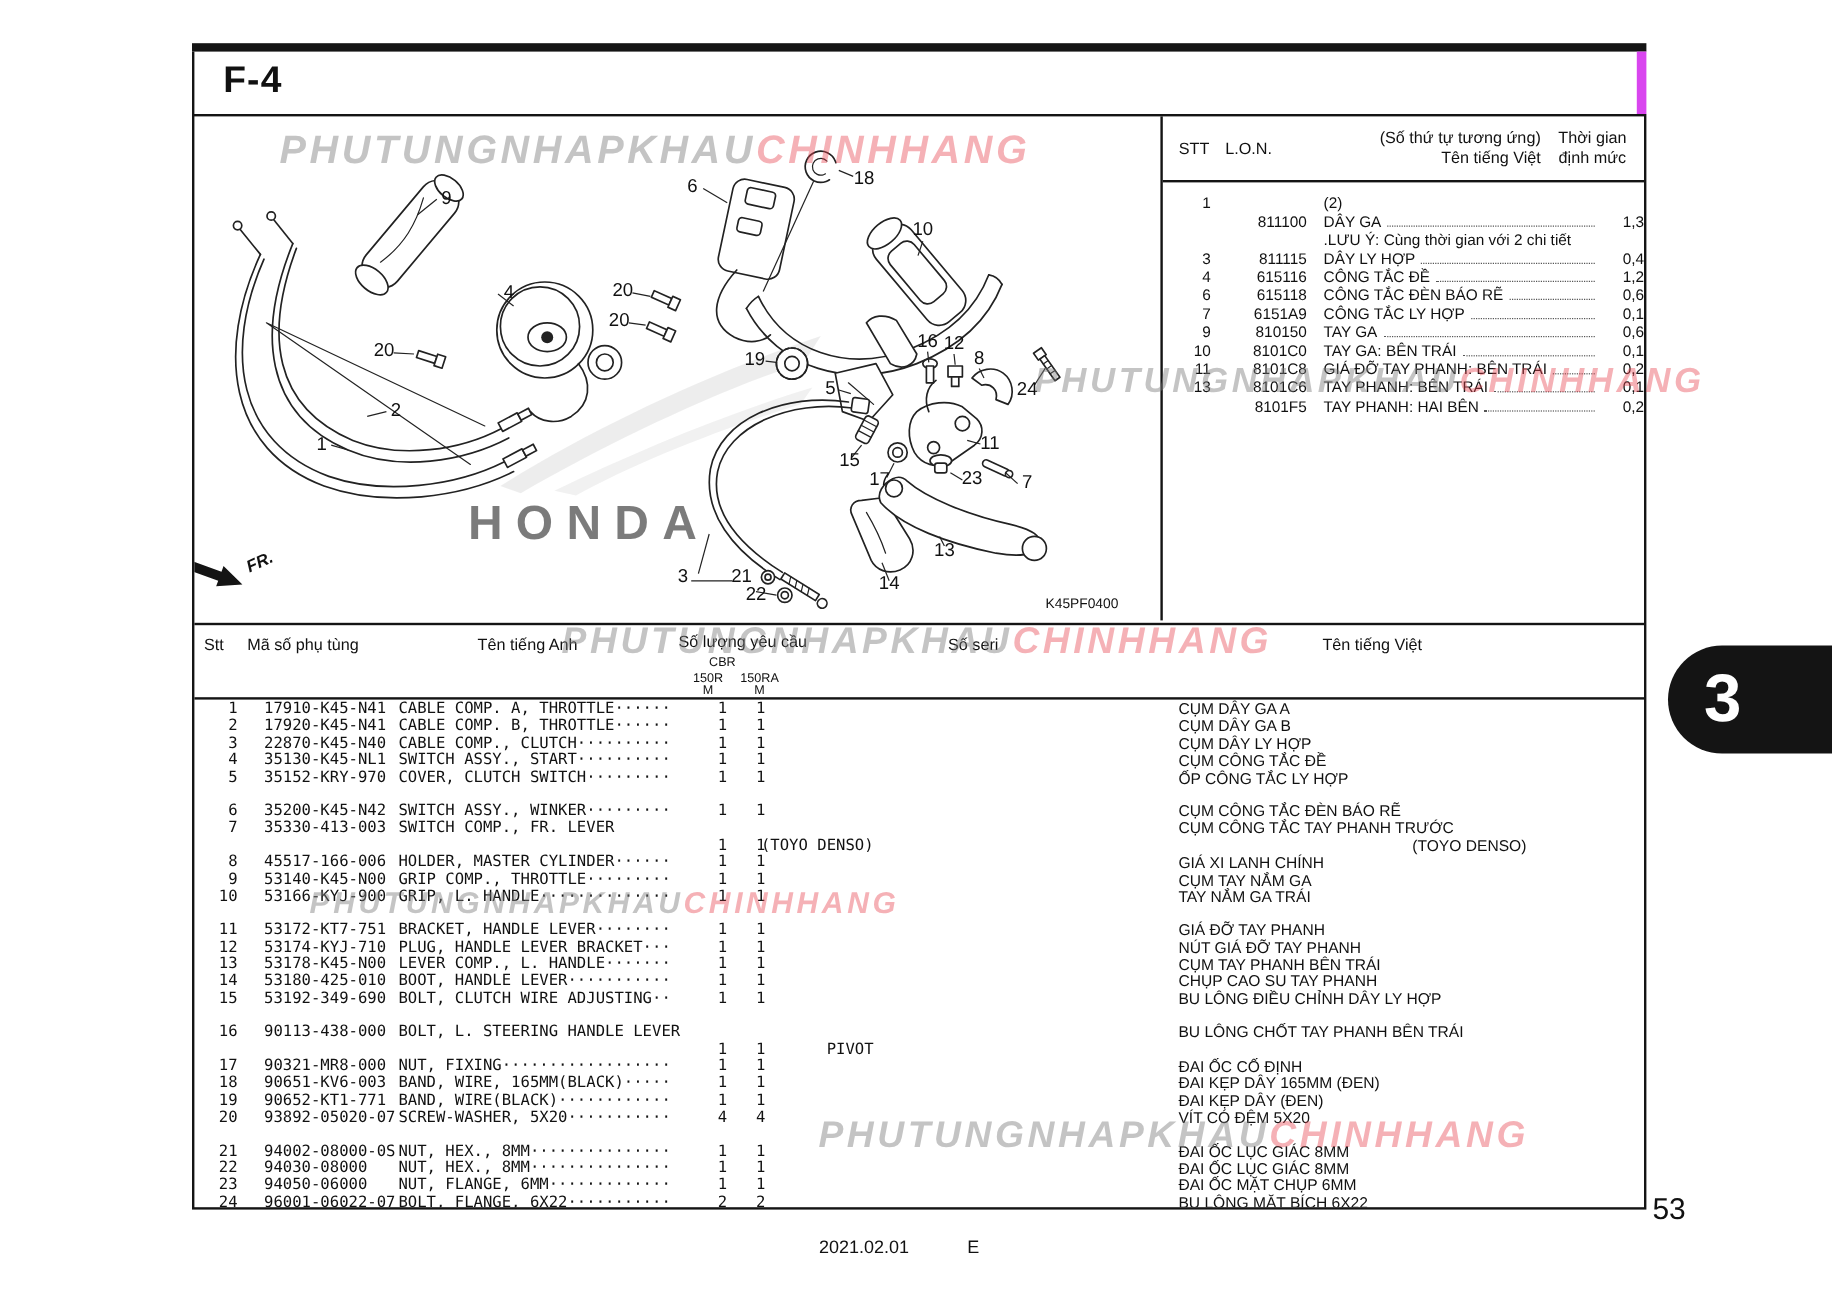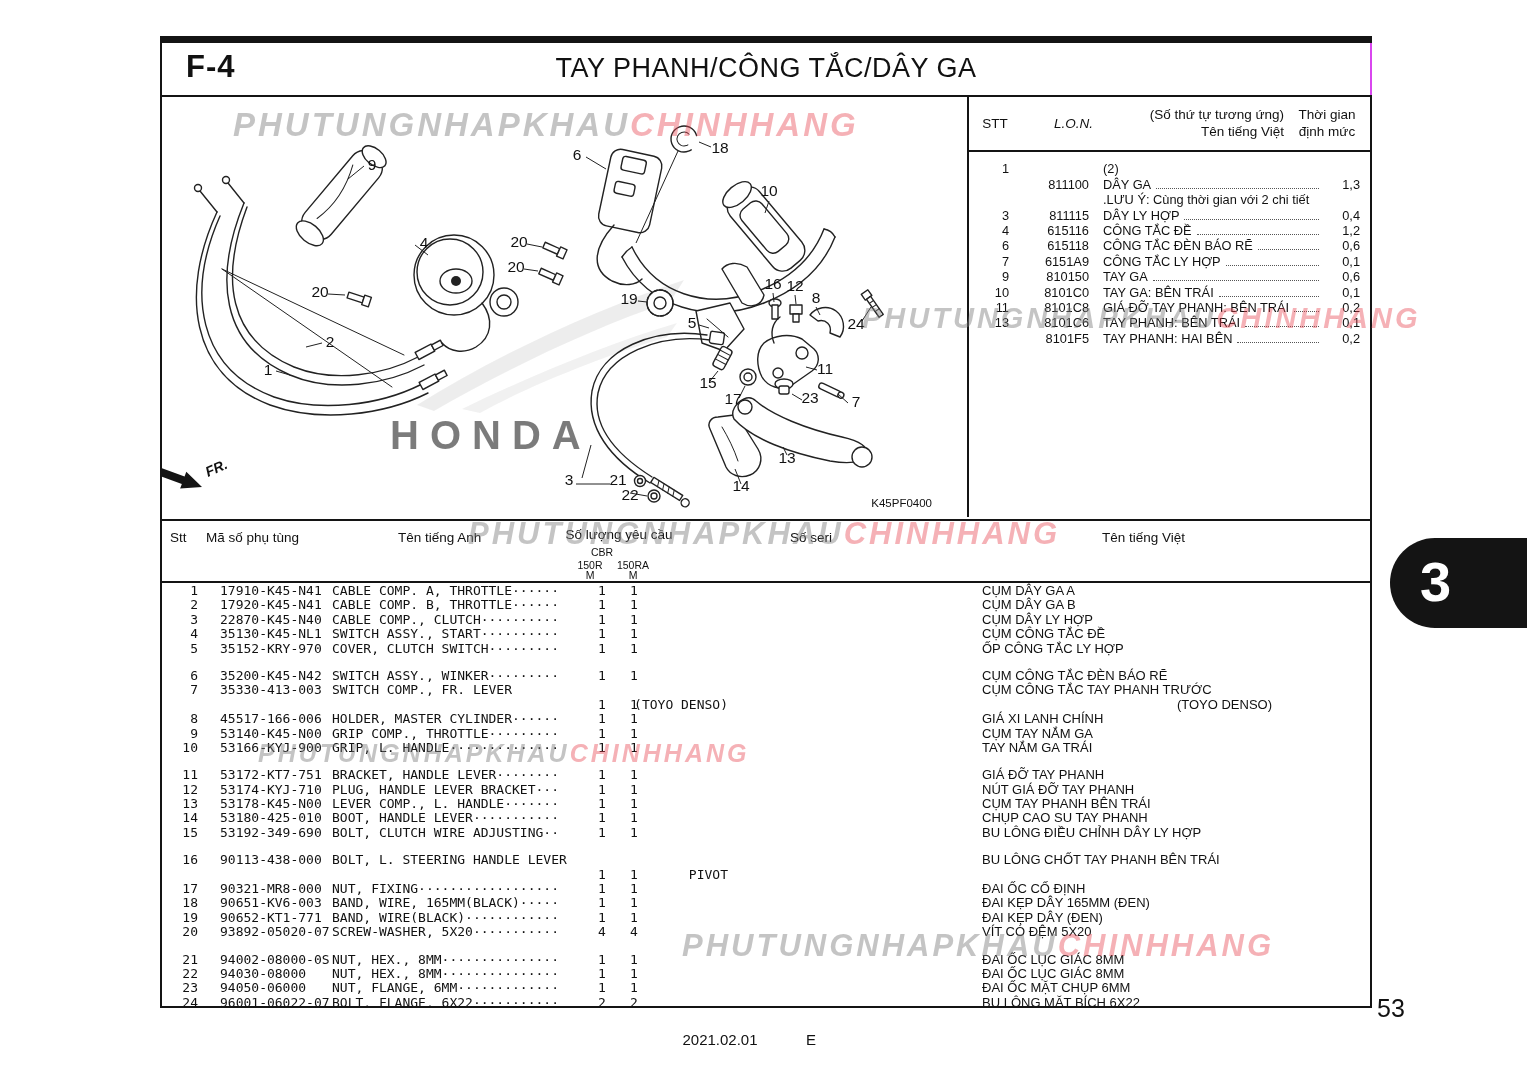--- a/index.html
+++ b/index.html
@@ -3,43 +3,43 @@
 <meta charset="utf-8">
 <style>
   html,body{margin:0;padding:0;background:#fff;}
   .page{position:relative;width:1527px;height:1080px;background:#fff;overflow:hidden;
         font-family:"Liberation Sans",sans-serif;color:#111;}
   .abs{position:absolute;}
 
   
   .top-rule{position:absolute;left:160px;top:36px;width:1212px;height:7px;background:#141414;}
   .header-band{position:absolute;left:160px;top:43px;width:1212px;height:52px;box-sizing:border-box;
-               border-left:2px solid #141414;border-right:2px solid #d946ef;}
+               border-left:2px solid #141414;border-right:8px solid #d946ef;}
   .page-code{position:absolute;left:24px;top:6px;font-size:31px;font-weight:bold;letter-spacing:1px;}
   .page-title{position:absolute;left:0;right:0;top:10px;text-align:center;font-size:27px;font-weight:500;letter-spacing:.5px;}
 
   
   .frame{position:absolute;left:160px;top:95px;width:1212px;height:913px;box-sizing:border-box;
          border:2px solid #141414;}
   .diagram-area{position:absolute;left:0;top:0;width:805px;height:420px;border-right:2px solid #141414;}
 
   
   .ref-table{position:absolute;left:807px;top:0;width:401px;height:420px;}
   .ref-head{height:53px;border-bottom:2px solid #141414;display:flex;align-items:center;font-size:13.5px;}
   .rh-stt{width:52px;text-align:center;}
-  .rh-lon{width:72px;text-align:right;font-style:italic;}
+  .rh-lon{width:72px;text-align:left;}
   .rh-name{flex:1;text-align:right;line-height:1.25;}
   .rh-time{width:86px;text-align:center;line-height:1.25;}
   .ref-body{padding-top:9px;}
   .rrow{display:flex;align-items:flex-end;height:15.4px;font-size:12.8px;white-space:nowrap;}
   .r-stt{width:40px;text-align:right;padding-right:4px;}
   .r-lon{width:76px;text-align:right;padding-left:14px;box-sizing:border-box;}
   .r-name{padding-left:14px;}
   .r-lead{flex:1;border-bottom:1.5px dotted #555;margin:0 5px 3px 5px;min-width:8px;}
-  .r-time{width:36px;text-align:right;padding-right:10px;}
+  .r-time{width:36px;text-align:right;padding-right:0;}
 
   
   .parts{position:absolute;left:0;top:422px;right:0;bottom:0;border-top:2px solid #141414;}
   .parts-head{position:relative;height:60px;border-bottom:2px solid #141414;font-size:13.5px;}
   .parts-head .abs{white-space:nowrap;}
   .small{font-size:10.5px;}
   .ctr{text-align:center;}
   .plist{position:absolute;left:0;top:62px;right:0;bottom:0;overflow:hidden;}
   .pline{position:relative;height:14.4px;font-family:"DejaVu Sans Mono",monospace;font-size:13px;}
   .pline span{position:absolute;top:0;white-space:pre;}
@@ -76,21 +76,20 @@
   .lead{stroke:#222;stroke-width:1;}
 </style>
 </head>
 <body>
 
 <div class="page">
 
   <div class="top-rule"></div>
   <div class="header-band">
     <div class="page-code">F-4</div>
-    <div class="page-title">TAY PHANH/CÔNG TẮC/DÂY GA</div>
   </div>
 
   <div class="frame">
 
     <div class="diagram-area">
       <svg id="diagram-svg" viewBox="0 0 805 420" width="805" height="420">
 
         <g opacity="0.55">
           <path d="M255,308 C335,258 432,213 522,183 L508,205 C432,230 345,272 272,314 Z" fill="#e0e0e0"></path>
           <path d="M300,312 C370,278 448,246 515,226 L505,240 C445,258 368,288 318,316 Z" fill="#e6e6e6"></path>

